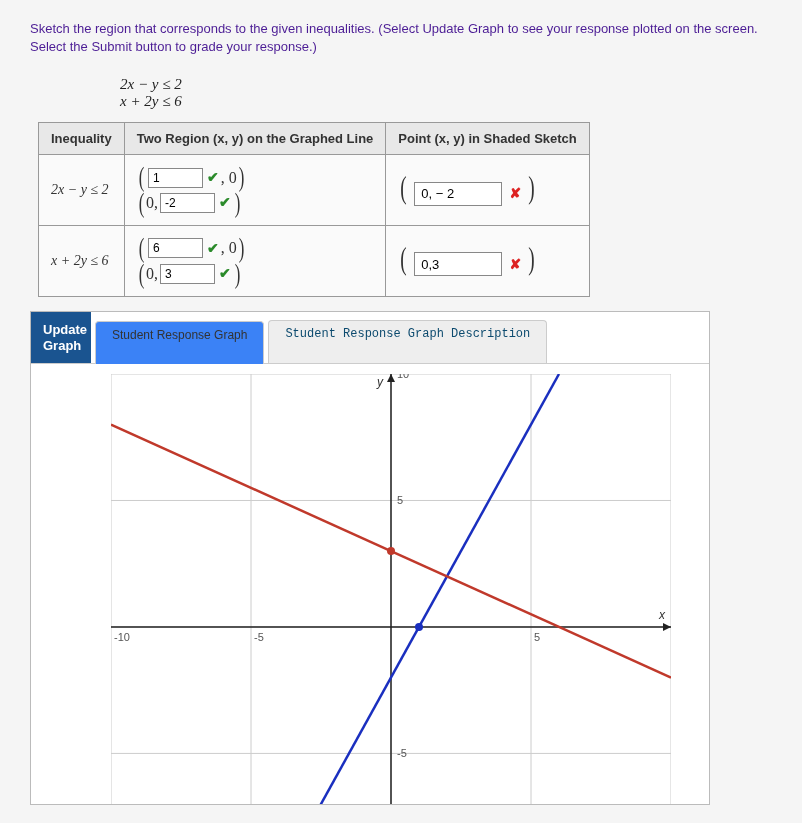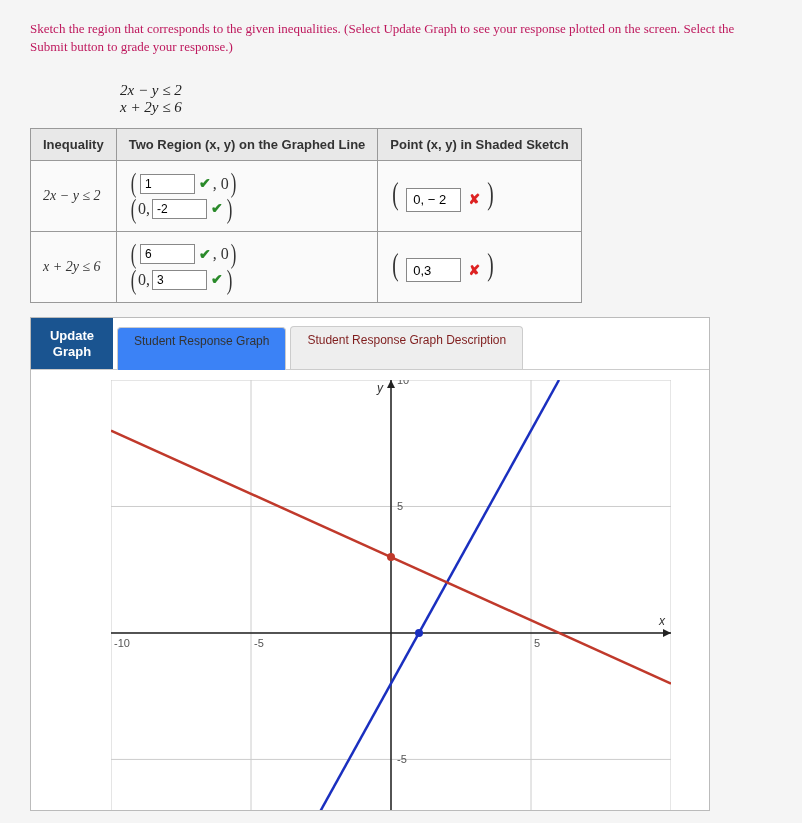--- a/index.html
+++ b/index.html
@@ -5,26 +5,27 @@
   * { box-sizing: border-box; }
   body {
     margin: 0;
     padding: 20px 30px;
     font-family: Arial, Helvetica, sans-serif;
     font-size: 13px;
     color: #333;
     background: #f5f5f5;
     width: 802px;
   }
-  .instructions { margin-bottom: 26px; line-height: 1.4; color: #be185d; font-family: Liberation Serif, serif; }
+  .instructions { margin-bottom: 20px; line-height: 1.4; color: #4c1d95; }
   .equations { margin: 6px 0 12px 90px; font-style: italic; font-family: 'Times New Roman', serif; font-size: 15px; color: #222; }
   table.main {
     border-collapse: collapse;
     border: 1px solid #999;
     background: #fafafa;
+    margin-left: 8px;
   }
   table.main th, table.main td {
     border: 1px solid #999;
     padding: 8px 12px;
     text-align: left;
     vertical-align: middle;
   }
   table.main th {
     background: #e8e8e8;
     font-weight: bold;
@@ -38,21 +39,21 @@
     height: 20px;
     border: 1px solid #888;
     background: #fff;
     font-size: 12px;
     padding: 1px 4px;
     margin: 0 2px;
   }
   .check { color: #2a8a2a; font-size: 14px; margin: 0 2px; font-weight: bold; }
   .cross { color: #d22; font-size: 14px; margin: 0 2px; font-weight: bold; }
   .shaded-input {
-    width: 55px;
+    width: 88px;
     height: 24px;
     border: 1px solid #888;
     background: #fff;
     font-size: 13px;
     padding: 1px 6px;
     margin: 0 2px;
   }
   .shaded-cell { font-family: 'Times New Roman', serif; }
   .shaded-cell .paren { font-size: 32px; }
   .graph-area {
@@ -63,39 +64,39 @@
     padding: 0;
   }
   .tabs-row { display: flex; align-items: stretch; border-bottom: 1px solid #ccc; }
   .update-btn {
     background: #1a5490;
     color: #fff;
     padding: 10px 12px;
     font-weight: bold;
     font-size: 13px;
     text-align: center;
-    width: 82px;
+    width: 60px;
     line-height: 1.2;
     cursor: pointer;
   }
   .tab {
     padding: 6px 16px;
     font-size: 12px;
     text-align: center;
     border: 1px solid #ccc;
     border-bottom: none;
     margin-left: 4px;
     margin-top: 8px;
     background: #fff;
     cursor: pointer;
     line-height: 1.2;
     border-radius: 4px 4px 0 0;
   }
   .tab.active { background: #3b82f6; position: relative; top: 1px; }
-  .tab.inactive { background: #eee; color: #7f1d1d; }
+  .tab.inactive { background: #eee; color: #0c4a6e; font-family: Liberation Mono, monospace; }
   .chart-holder { padding: 10px 10px 0 80px; }
   svg.chart { display: block; }
 </style>
 </head>
 <body>
 
 <div class="instructions">Sketch the region that corresponds to the given inequalities. (Select Update Graph to see your response plotted on the screen. Select the Submit button to grade your response.)</div>
 
 <div class="equations">
   <div>2x − y ≤ 2</div>

